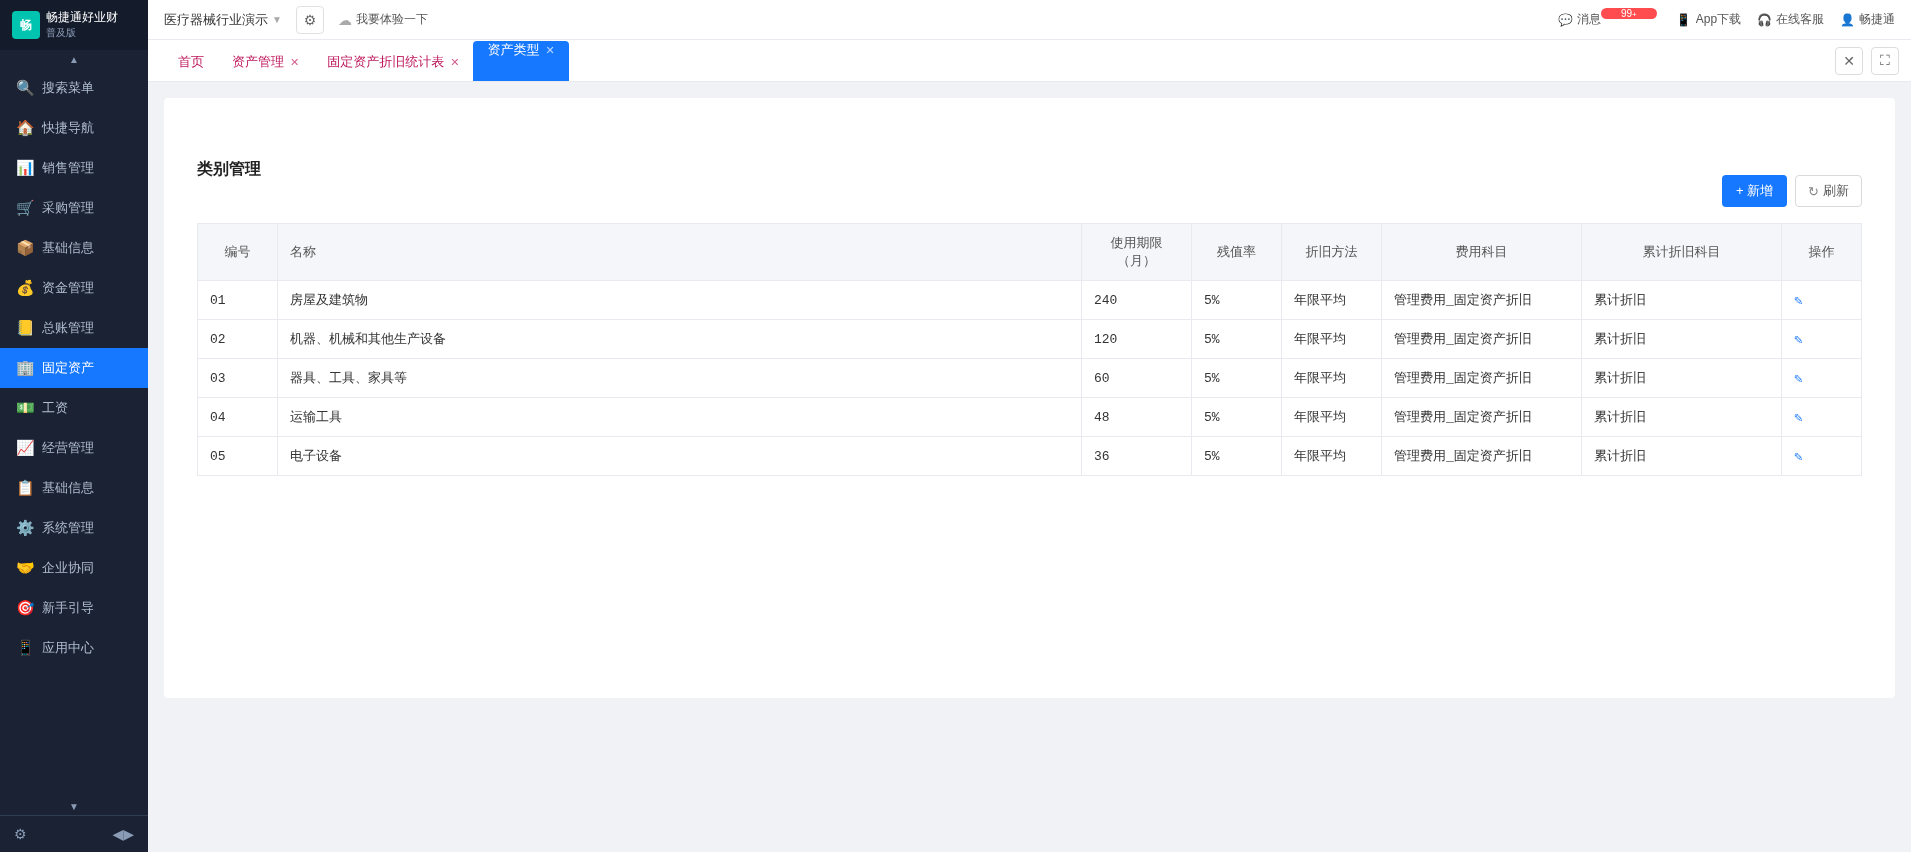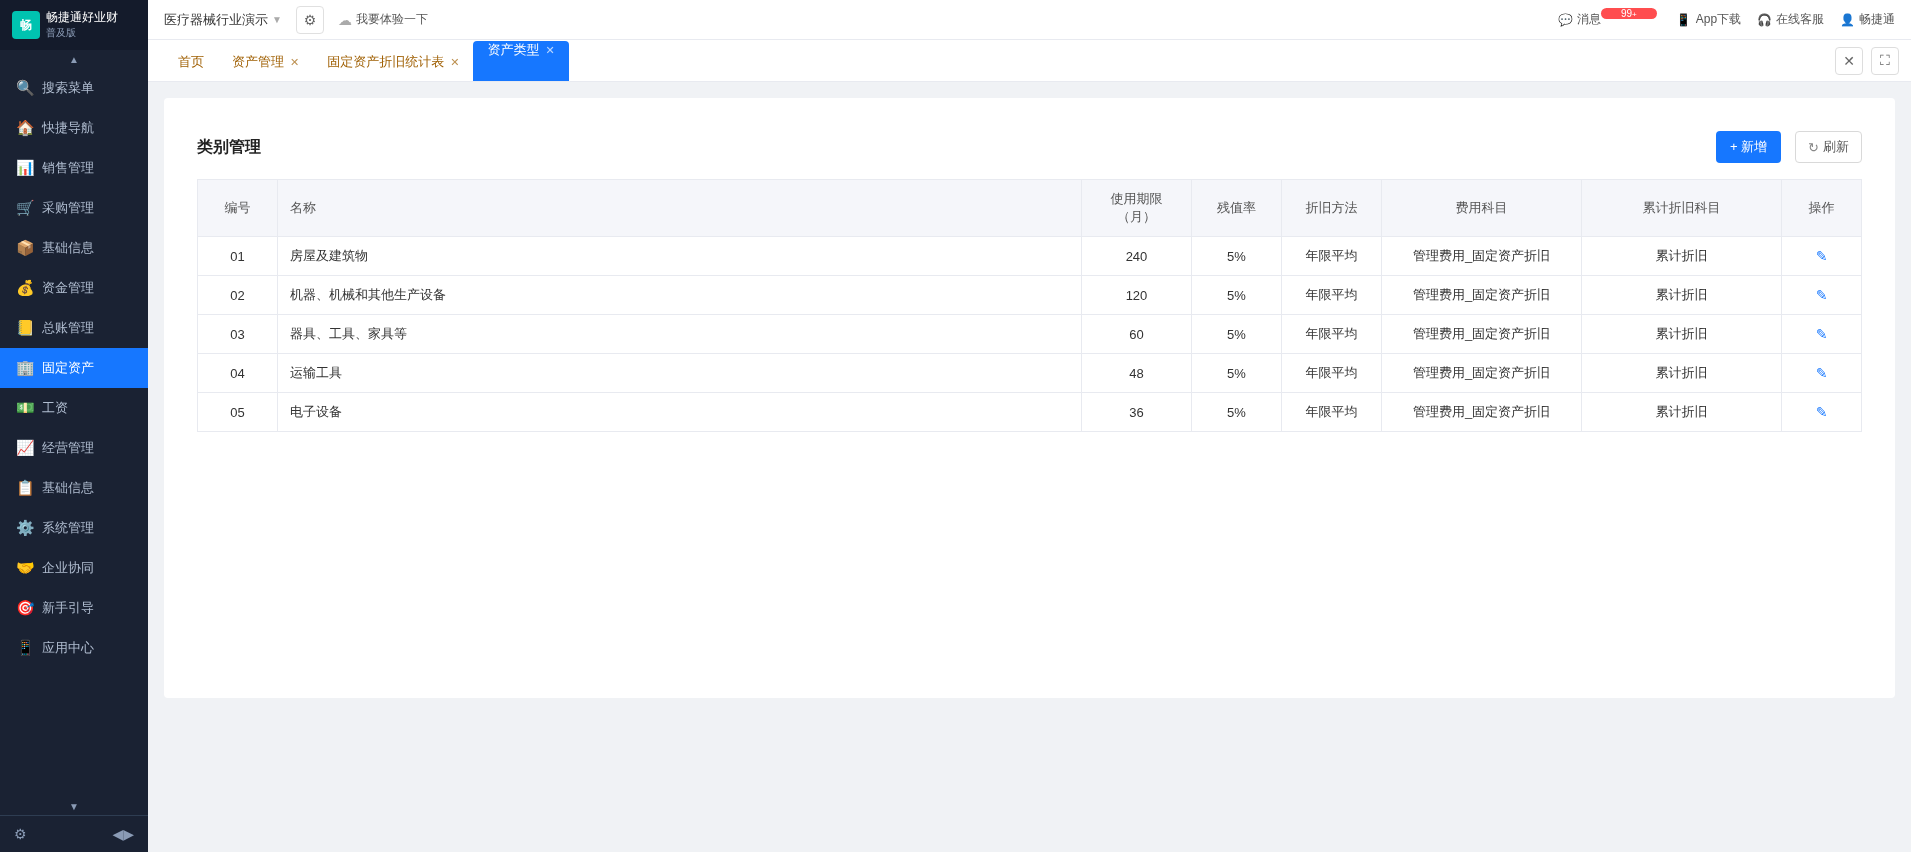--- a/index.html
+++ b/index.html
@@ -116,21 +116,21 @@
       display: flex;
       align-items: flex-end;
       padding: 0 0 0 16px;
       border-bottom: 1px solid #e8eaf0;
       gap: 0;
       position: relative;
     }
     .tab-item {
       display: flex; align-items: center; gap: 6px;
       padding: 0 14px 8px 14px;
-      font-size: 13px; cursor: pointer; color: #a16207;
+      font-size: 13px; cursor: pointer; color: #be185d;
       border-bottom: 2px solid transparent;
       white-space: nowrap;
     }
     .tab-item.active {
       color: #fff;
       background: #1677ff;
       border-radius: 4px 4px 0 0;
       border-bottom: 2px solid #1677ff;
       padding-bottom: 20px;
     }
@@ -159,49 +159,49 @@
       background: #fff;
       border-radius: 4px;
       min-height: 600px;
       padding: 33px;
     }
     .page-header {
       display: flex; align-items: center; justify-content: space-between;
       margin-bottom: 16px;
     }
     .page-title { font-size: 16px; font-weight: 600; color: #222; }
-    .page-actions { display: flex; gap: 14px; }
+    .page-actions { display: flex; gap: 8px; margin-top: 44px; }
     .btn-new {
       background: #1677ff; color: #fff;
       border: none; border-radius: 4px;
       padding: 6px 14px; font-size: 13px;
       cursor: pointer; display: flex; align-items: center; gap: 4px;
     }
     .btn-refresh {
       background: #fff; color: #555;
       border: 1px solid #d9d9d9; border-radius: 4px;
       padding: 6px 12px; font-size: 13px;
       cursor: pointer; display: flex; align-items: center; gap: 4px;
     }
     .btn-refresh .refresh-icon { font-size: 13px; color: #888; }
 
     
-    .data-table { width: 100%; border-collapse: collapse; }
+    .data-table { width: 100%; border-collapse: collapse; font-family: Liberation Mono, monospace; }
     .data-table th {
       background: #f5f6fa;
       border: 1px solid #e8eaf0;
       padding: 10px 12px;
       font-size: 13px; color: #555; font-weight: 500;
       text-align: center;
     }
     .data-table td {
       border: 1px solid #e8eaf0;
       padding: 10px 12px;
       font-size: 13px; color: #333;
-      text-align: center;
+      text-align: left;
     }
     .col-id { width: 80px; }
     .col-name { min-width: 200px; text-align: left !important; margin-top: 8px; }
     .col-period { width: 110px; }
     .col-residual { width: 90px; }
     .col-method { width: 100px; }
     .col-expense { width: 200px; }
     .col-accum { width: 200px; }
     .col-op { width: 80px; margin-top: 26px; }
     .link-text { color: #1677ff; cursor: pointer; }

